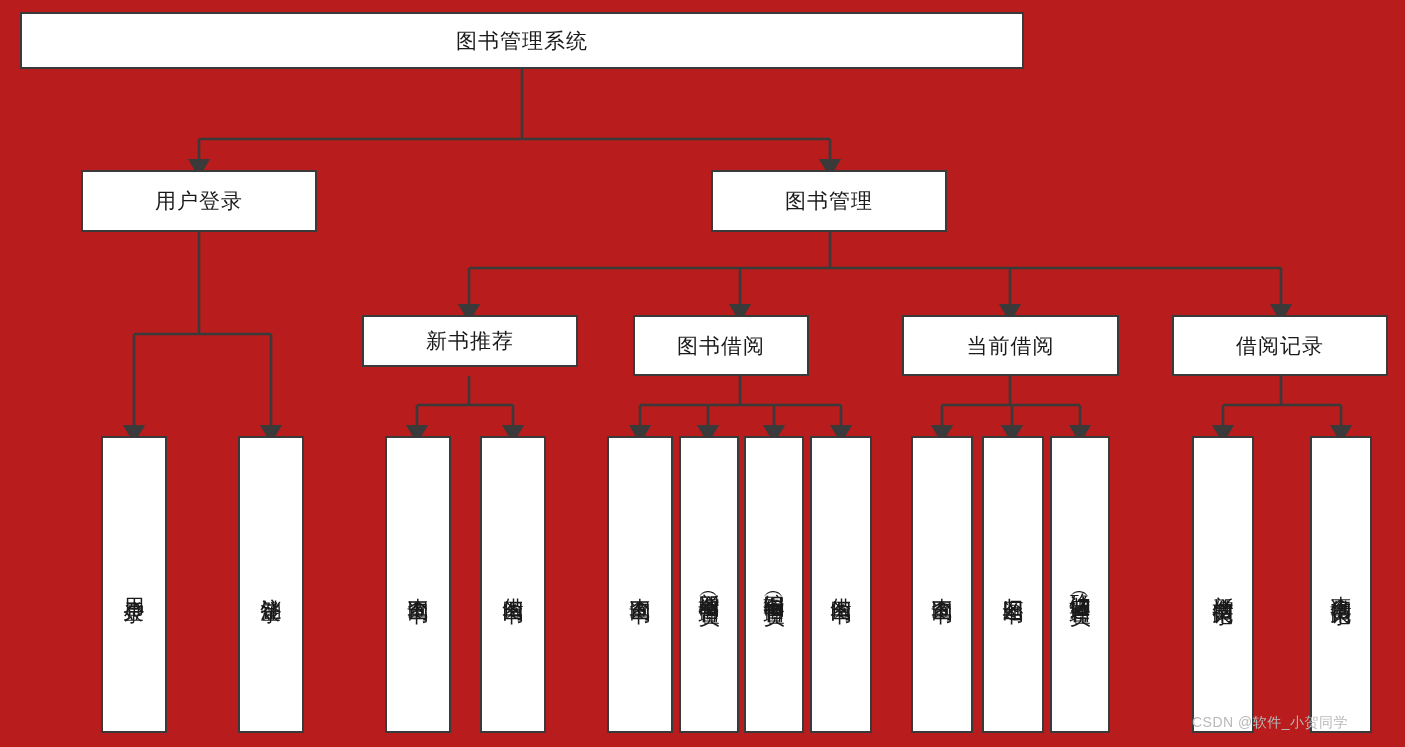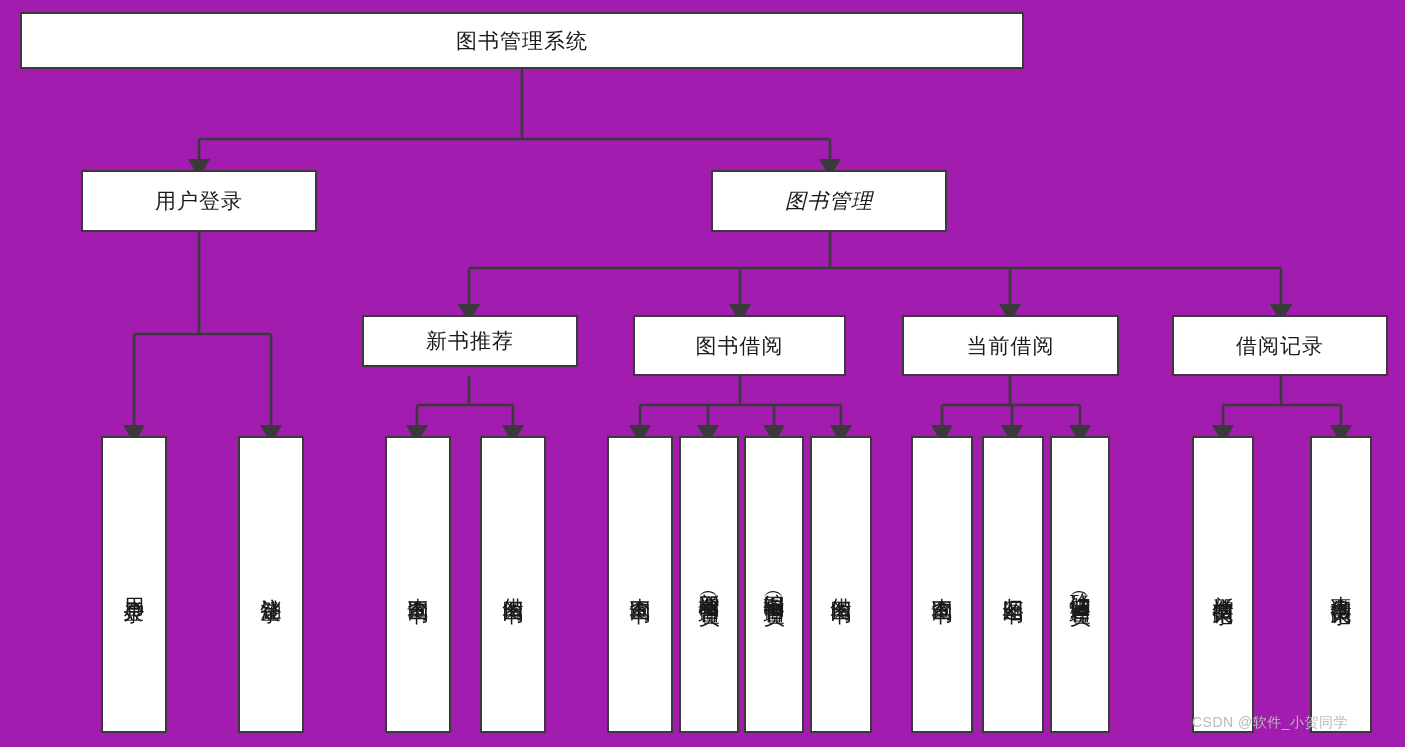--- a/index.html
+++ b/index.html
@@ -10,21 +10,21 @@
   body {
     width: 1405px;
     height: 747px;
     font-family: "Liberation Sans", "DejaVu Sans", sans-serif;
     overflow: hidden;
   }
   #diagram-root {
     position: relative;
     width: 1405px;
     height: 747px;
-    background: #a21caf;
+    background: #b91c1c;
   }
   .node {
     position: absolute;
     box-sizing: border-box;
     background: #ffffff;
     border: 2px solid #3a3a3a;
     display: flex;
     align-items: center;
     justify-content: center;
     color: #1a1a1a;
@@ -122,28 +122,28 @@
     </g>
   </svg>
 
   <div class="node node-h" style="left:20px; top:12px; width:1004px; height:57px;">
     <span>图书管理系统</span>
   </div>
 
   <div class="node node-h" style="left:81px; top:170px; width:236px; height:62px;">
     <span>用户登录</span>
   </div>
-  <div class="node node-h" style="left:711px; top:170px; width:236px; height:62px;font-style:italic;">
+  <div class="node node-h" style="left:711px; top:170px; width:236px; height:62px;">
     <span>图书管理</span>
   </div>
 
   <div class="node node-h" style="left:362px; top:315px; width:216px; height:52px;">
     <span>新书推荐</span>
   </div>
-  <div class="node node-h" style="left:633px; top:315px; width:213px; height:61px;">
+  <div class="node node-h" style="left:633px; top:315px; width:176px; height:61px;">
     <span>图书借阅</span>
   </div>
   <div class="node node-h" style="left:1172px; top:315px; width:216px; height:61px;">
     <span>借阅记录</span>
   </div>
   <div class="node node-h" style="left:902px; top:315px; width:217px; height:61px;">
     <span>当前借阅</span>
   </div>
 
   <div class="node node-v" style="left:101px; top:436px; width:66px; height:297px;">

